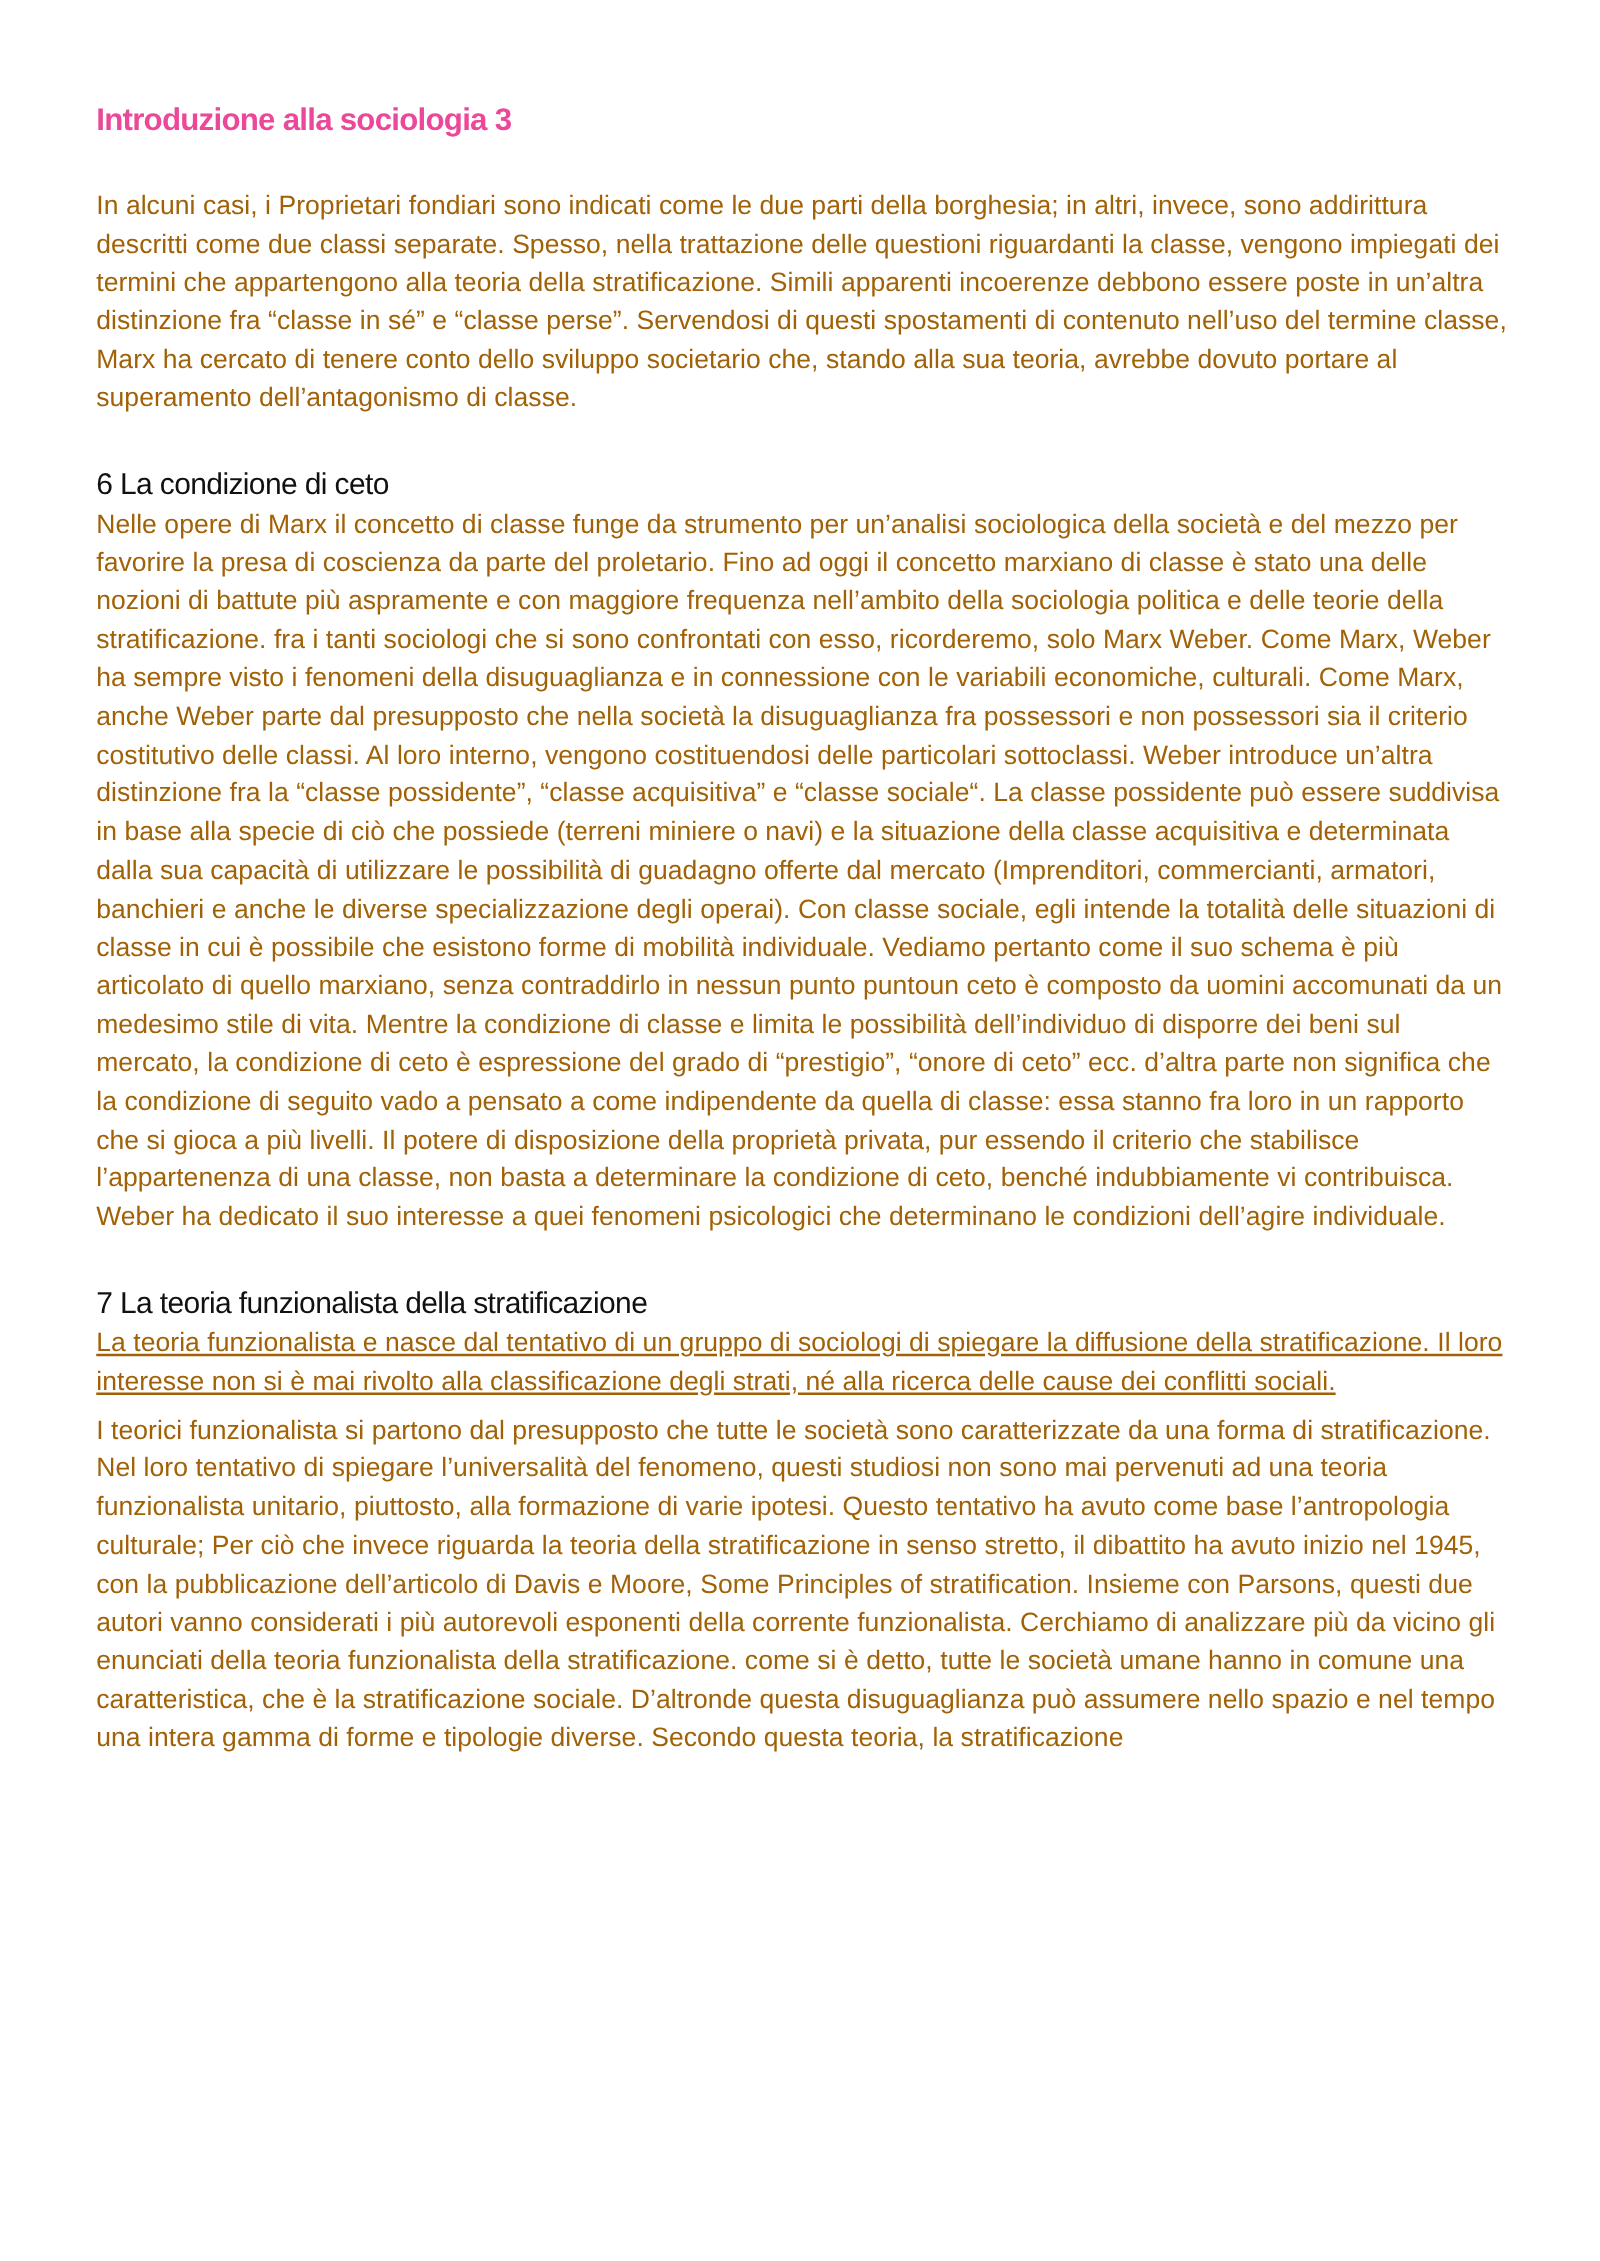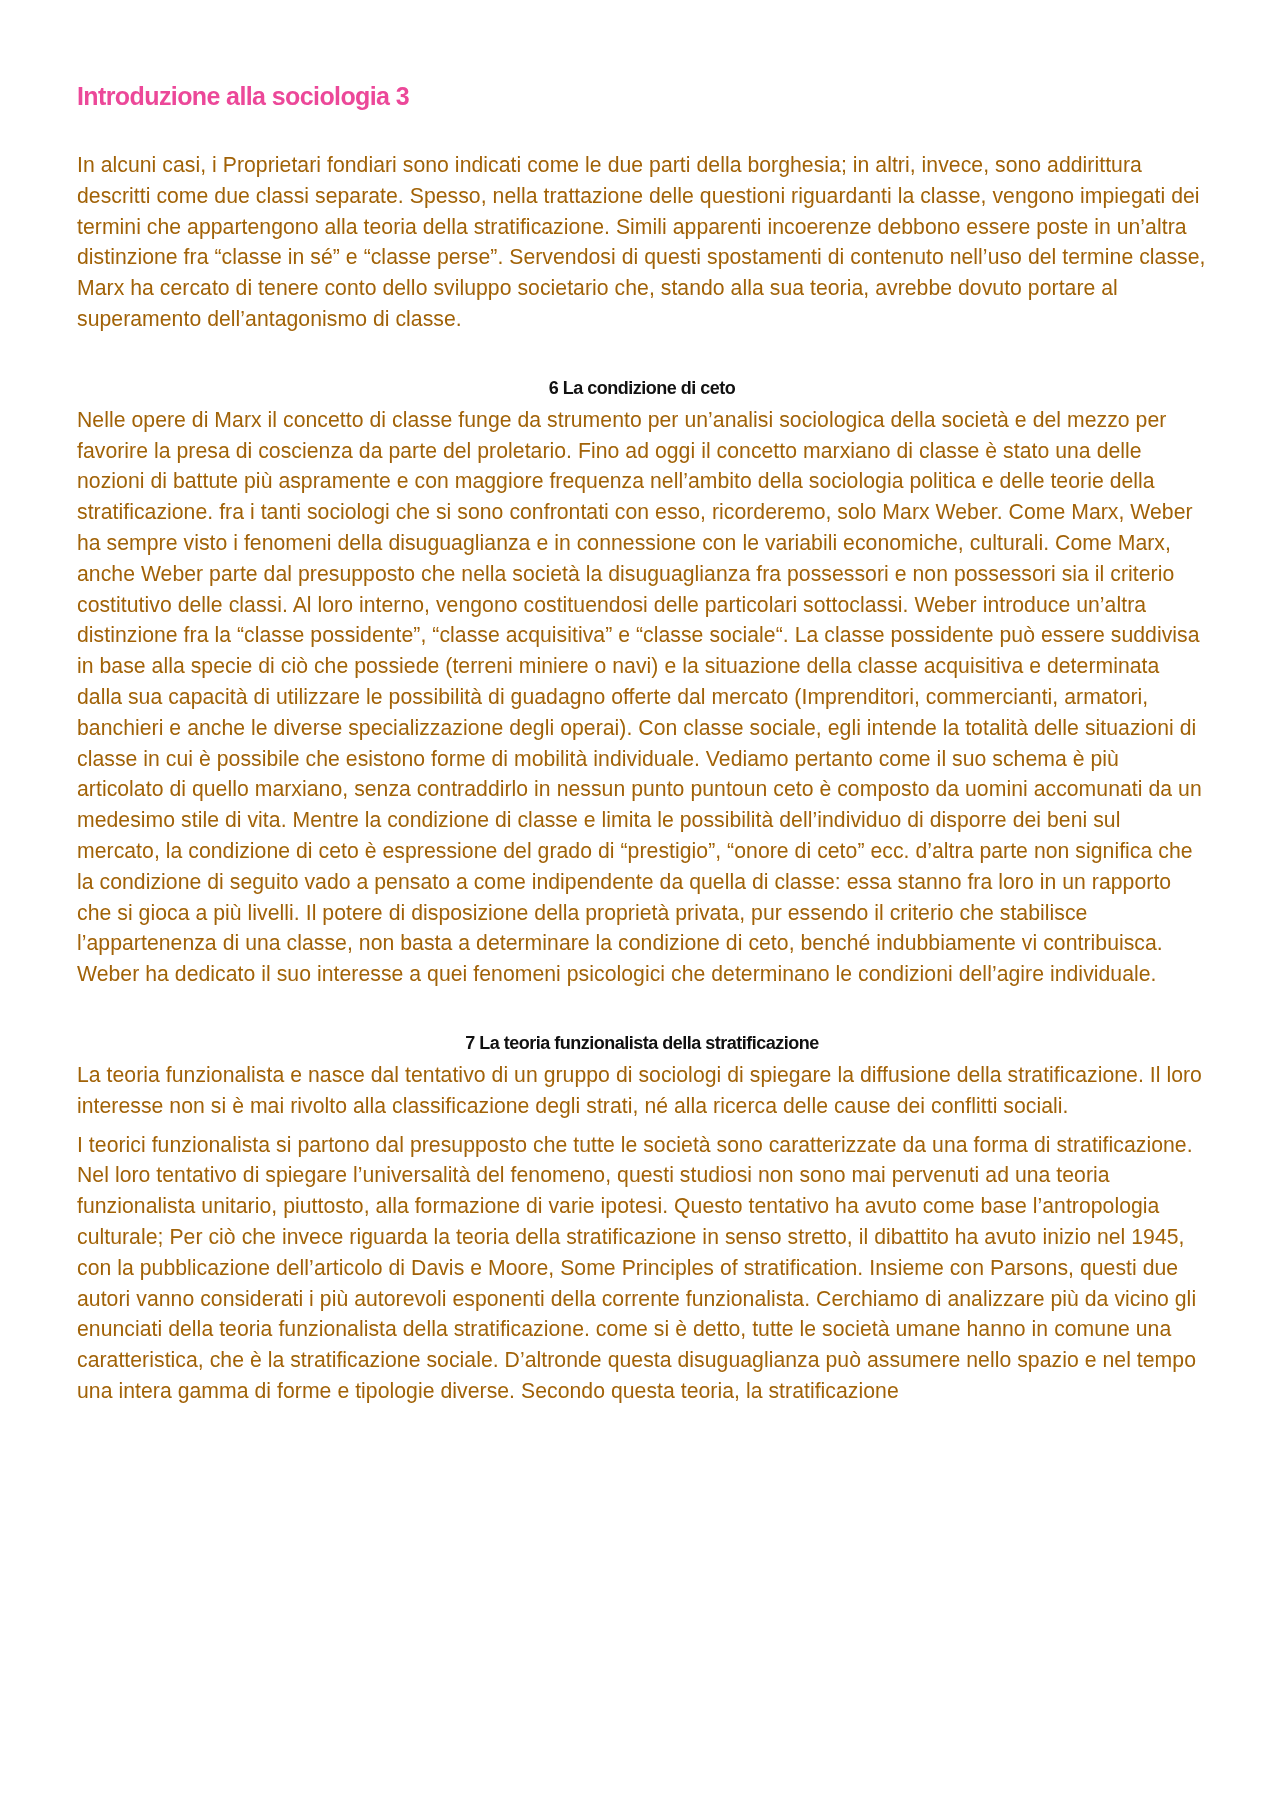--- a/index.html
+++ b/index.html
@@ -25,37 +25,36 @@
       font-family: "Liberation Sans", sans-serif;
       font-weight: bold;
       font-size: 25px;
       letter-spacing: -0.6px;
       margin: 0 0 36px 0;
       line-height: 36px;
       color: #ec4899;
     }
     .section-heading {
       font-family: "Liberation Sans", sans-serif;
-      font-weight: bold;
-      font-size: 18px;
+      font-weight: normal;
+      font-size: 24px;
       letter-spacing: -0.5px;
       line-height: 30px;
       margin: 0 0 2px 0;
       color: #111;
-      text-align: center;
     }
     .para {
       font-family: "Liberation Sans", sans-serif;
       font-size: 21.2px;
       line-height: 30.8px;
       margin: 0;
       color: #a16207;
       letter-spacing: 0.05px;
     }
-    .para-gap { margin-bottom: 8px; }
+    .para-gap { margin-bottom: 8px; text-decoration: underline; }
     .section { margin-top: 38px; }
   </style>
 </head>
 <body>
 
 <div class="page">
   <h1 class="doc-title">Introduzione alla sociologia 3</h1>
 
   <p class="para">In alcuni casi, i Proprietari fondiari sono indicati come le due parti della borghesia; in altri, invece, sono addirittura descritti come due classi separate. Spesso, nella trattazione delle questioni riguardanti la classe, vengono impiegati dei termini che appartengono alla teoria della stratificazione. Simili apparenti incoerenze debbono essere poste in un’altra distinzione fra “classe in sé” e “classe perse”. Servendosi di questi spostamenti di contenuto nell’uso del termine classe, Marx ha cercato di tenere conto dello sviluppo societario che, stando alla sua teoria, avrebbe dovuto portare al superamento dell’antagonismo di classe.</p>
 

